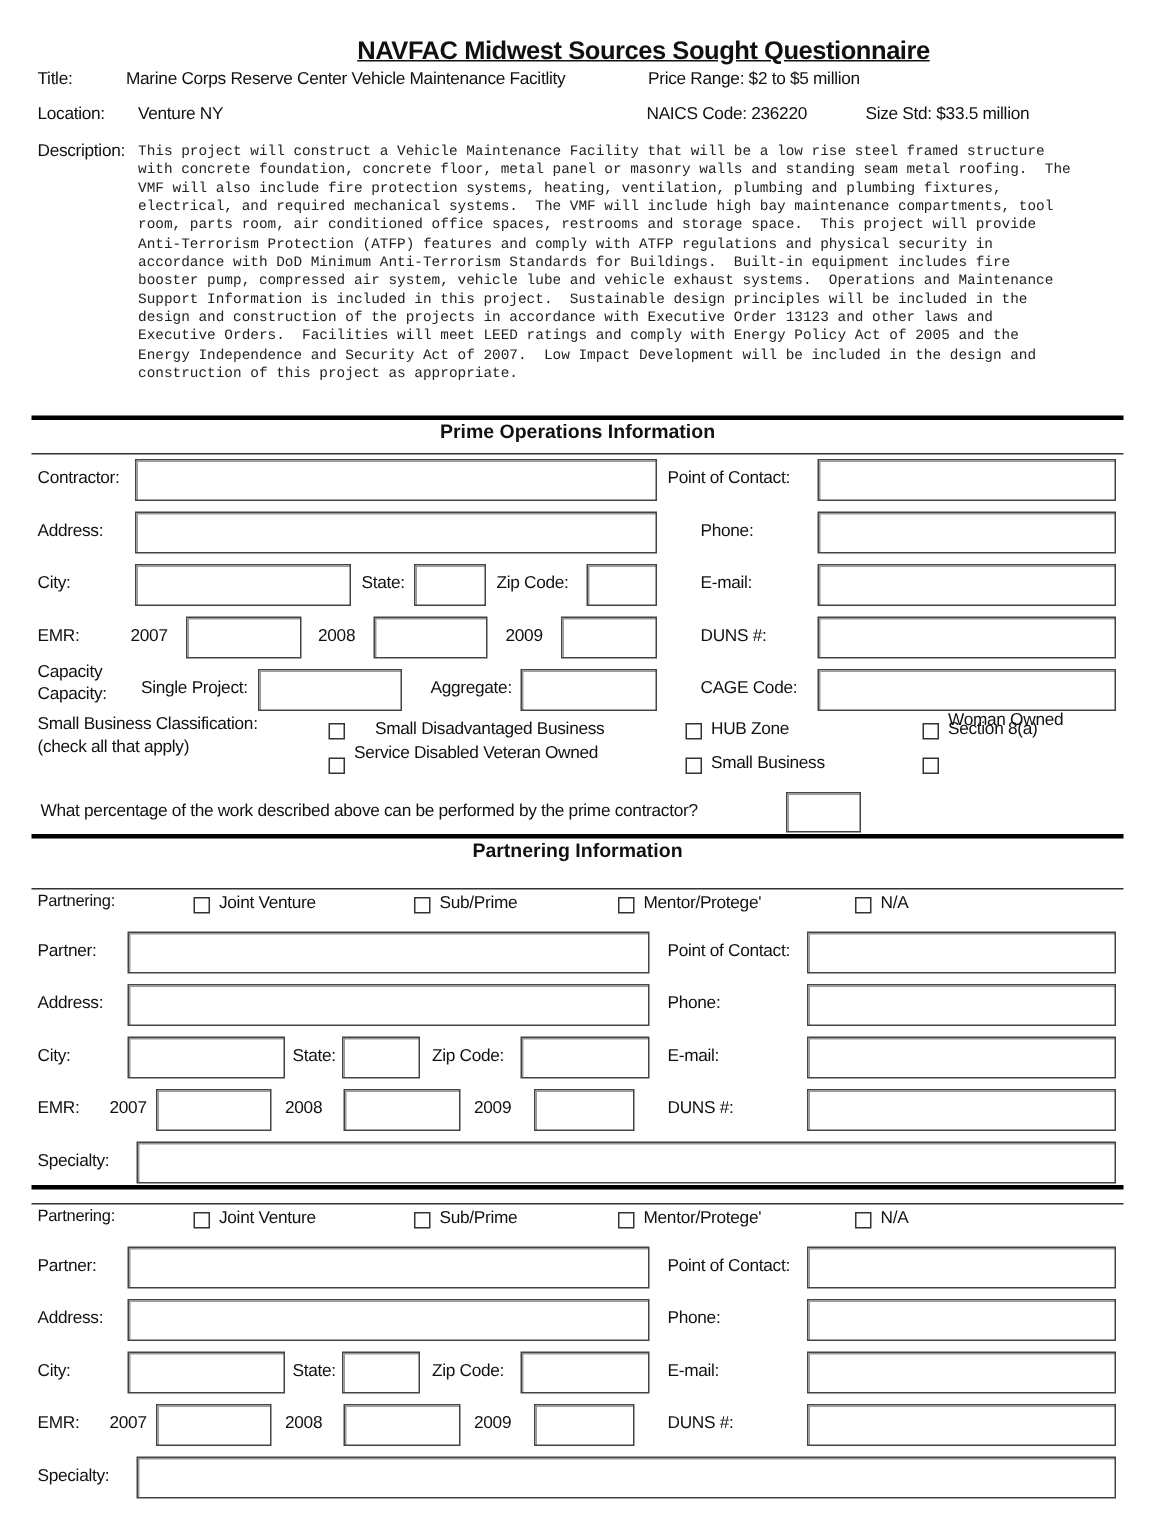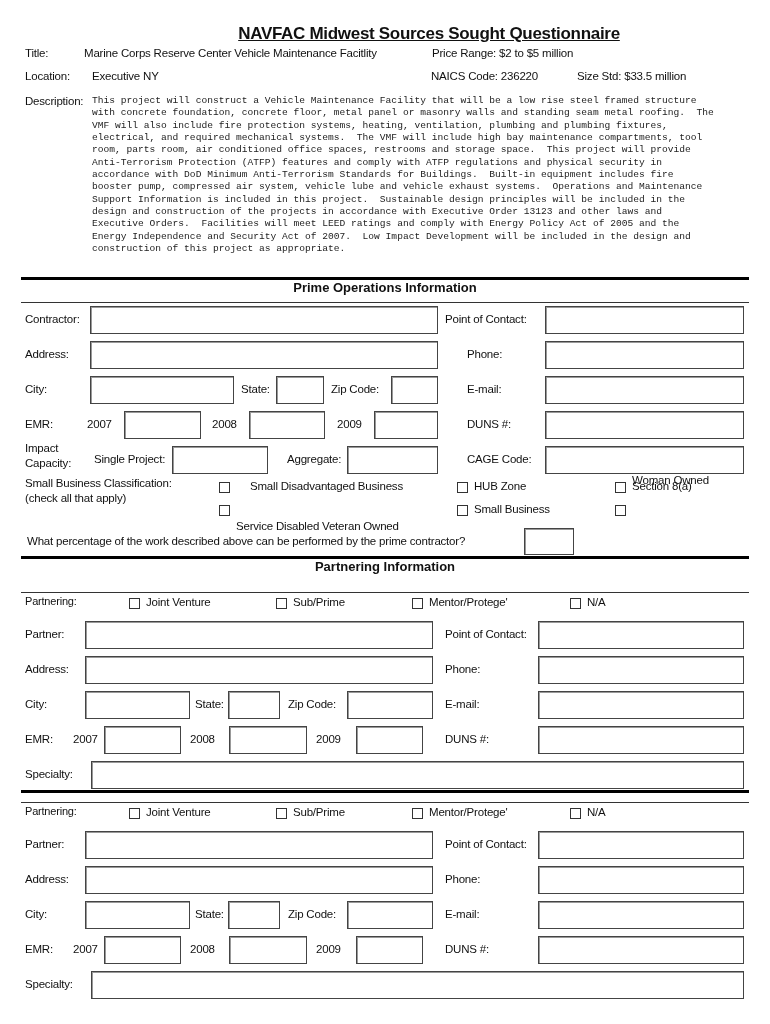--- a/index.html
+++ b/index.html
@@ -19,21 +19,21 @@
   .cb { position: absolute; width: 11px; height: 11px; border: 1px solid #333; box-sizing: border-box; background: #fff; }
 </style>
 </head>
 <body>
 
 <div class="abs title">NAVFAC Midwest Sources Sought Questionnaire</div>
 <div class="lbl" style="left:25px;top:47px;">Title:</div>
 <div class="lbl" style="left:58px;top:47px;padding-left:26px;">Marine Corps Reserve Center Vehicle Maintenance Facitlity</div>
 <div class="lbl" style="left:432px;top:47px;">Price Range: $2 to $5 million</div>
 <div class="lbl" style="left:25px;top:70px;">Location:</div>
-<div class="lbl" style="left:92px;top:70px;">Executive NY</div>
+<div class="lbl" style="left:92px;top:70px;">Venture NY</div>
 <div class="lbl" style="left:431px;top:70px;">NAICS Code: 236220</div>
 <div class="lbl" style="left:577px;top:70px;">Size Std: $33.5 million</div>
 <div class="desc-label">Description:</div>
 <div class="desc">This project will construct a Vehicle Maintenance Facility that will be a low rise steel framed structure
 with concrete foundation, concrete floor, metal panel or masonry walls and standing seam metal roofing.  The
 VMF will also include fire protection systems, heating, ventilation, plumbing and plumbing fixtures,
 electrical, and required mechanical systems.  The VMF will include high bay maintenance compartments, tool
 room, parts room, air conditioned office spaces, restrooms and storage space.  This project will provide
 Anti-Terrorism Protection (ATFP) features and comply with ATFP regulations and physical security in
 accordance with DoD Minimum Anti-Terrorism Standards for Buildings.  Built-in equipment includes fire
@@ -70,41 +70,41 @@
 <div class="lbl" style="left:25px;top:418px;">EMR:</div>
 <div class="lbl" style="left:87px;top:418px;">2007</div>
 <div class="box" style="left:124px;top:411px;width:77px;height:28px;"></div>
 <div class="lbl" style="left:212px;top:418px;">2008</div>
 <div class="box" style="left:249px;top:411px;width:76px;height:28px;"></div>
 <div class="lbl" style="left:337px;top:418px;">2009</div>
 <div class="box" style="left:374px;top:411px;width:64px;height:28px;"></div>
 <div class="lbl" style="left:467px;top:418px;">DUNS #:</div>
 <div class="box" style="left:545px;top:411px;width:199px;height:28px;"></div>
 
-<div class="lbl" style="left:25px;top:442px;">Impact</div>
+<div class="lbl" style="left:25px;top:442px;">Capacity</div>
 <div class="lbl" style="left:25px;top:457px;">Capacity:</div>
 <div class="lbl" style="left:94px;top:453px;">Single Project:</div>
 <div class="box" style="left:172px;top:446px;width:96px;height:28px;"></div>
 <div class="lbl" style="left:287px;top:453px;">Aggregate:</div>
 <div class="box" style="left:347px;top:446px;width:91px;height:28px;"></div>
 <div class="lbl" style="left:467px;top:453px;">CAGE Code:</div>
 <div class="box" style="left:545px;top:446px;width:199px;height:28px;"></div>
 
 <div class="lbl" style="left:25px;top:477px;">Small Business Classification:</div>
 <div class="lbl" style="left:25px;top:492px;">(check all that apply)</div>
 
 <div class="cb" style="left:219px;top:482px;"></div>
 <div class="lbl" style="left:236px;top:480px;margin-left:14px;">Small Disadvantaged Business</div>
 <div class="cb" style="left:457px;top:482px;"></div>
 <div class="lbl" style="left:474px;top:480px;">HUB Zone</div>
 <div class="cb" style="left:615px;top:482px;"></div>
 <div class="lbl" style="left:632px;top:480px;">Section 8(a)</div>
 
 <div class="cb" style="left:219px;top:505px;"></div>
-<div class="lbl" style="left:236px;top:520px;text-align:right;">Service Disabled Veteran Owned</div>
+<div class="lbl" style="left:236px;top:496px;text-align:right;">Service Disabled Veteran Owned</div>
 <div class="cb" style="left:457px;top:505px;"></div>
 <div class="lbl" style="left:474px;top:503px;">Small Business</div>
 <div class="cb" style="left:615px;top:505px;"></div>
 <div class="lbl" style="left:632px;top:474px;">Woman Owned</div>
 
 <div class="lbl" style="left:27px;top:535px;">What percentage of the work described above can be performed by the prime contractor?</div>
 <div class="box" style="left:524px;top:528px;width:50px;height:27px;"></div>
 
 <div class="thick" style="top:556px;"></div>
 <div class="sec-title" style="top:559px;">Partnering Information</div>

